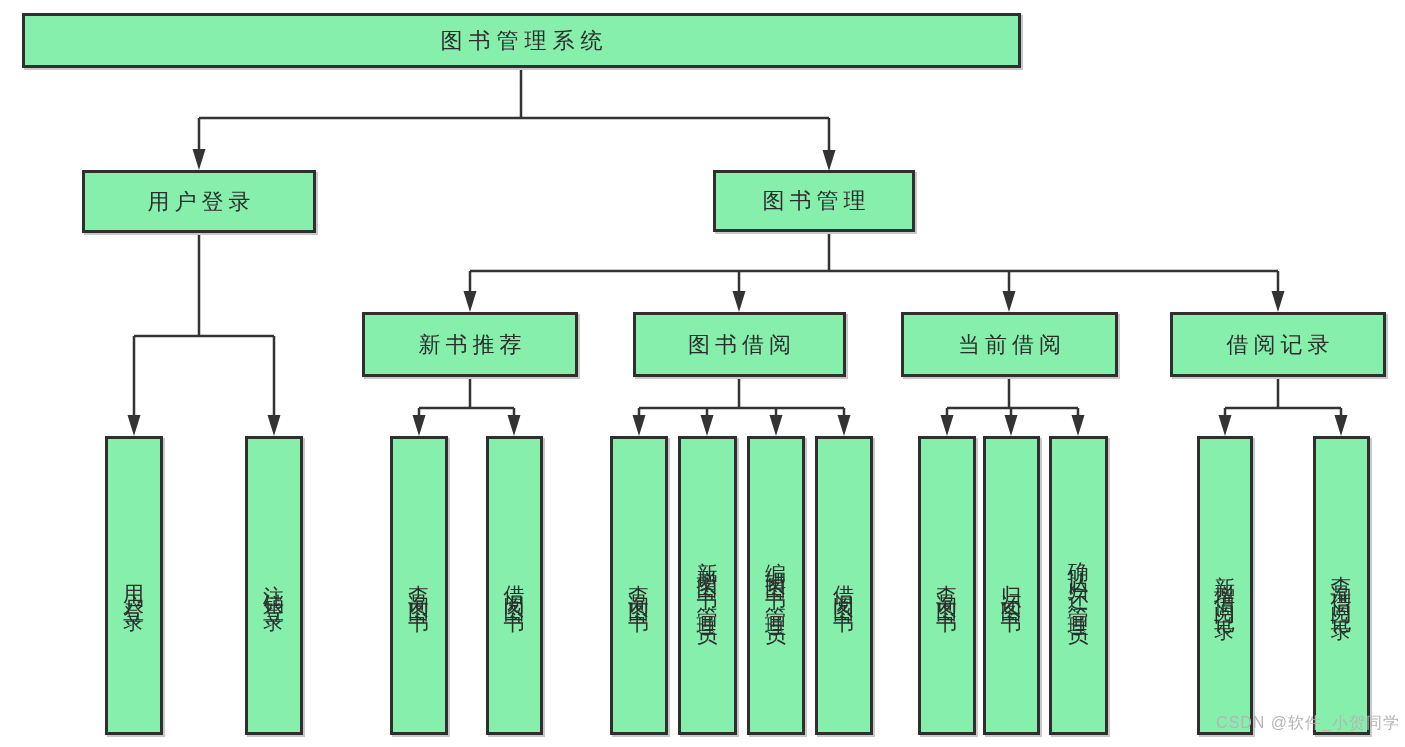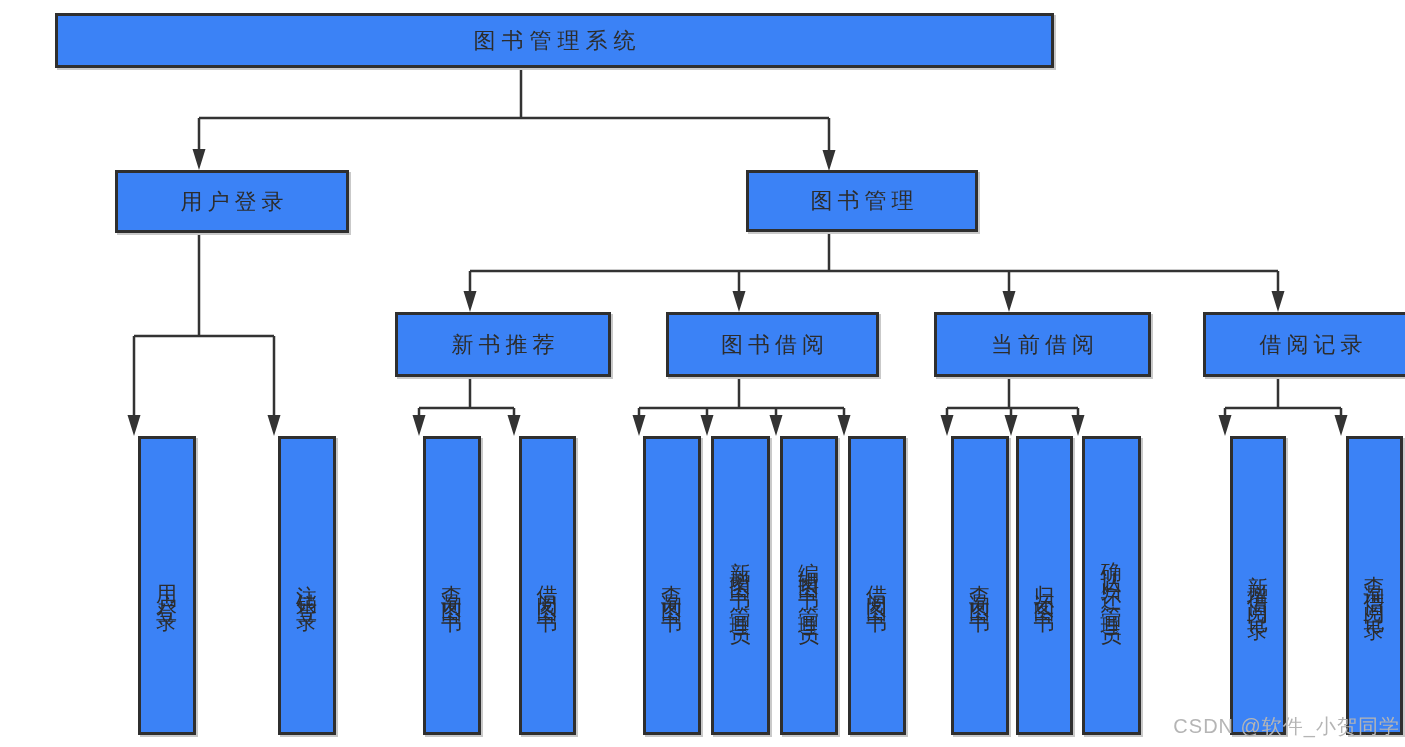--- a/index.html
+++ b/index.html
@@ -17,29 +17,28 @@
   }
   svg.connectors {
     position: absolute;
     left: 0;
     top: 0;
     z-index: 0;
   }
   .node {
     position: absolute;
     box-sizing: border-box;
-    background: #3b82f6;
+    background: #86efac;
     border: 3px solid #2f2f2f;
     box-shadow: 2px 2px 0 #c9c9c9;
     display: flex;
     align-items: center;
     justify-content: center;
     color: #2c2c2c;
     z-index: 1;
-    margin-left: 33px;
   }
   .hlabel {
     font-size: 22px;
     letter-spacing: 5px;
     text-indent: 5px;
     white-space: nowrap;
   }
   .root-box .hlabel {
     font-size: 22px;
     letter-spacing: 6px;
@@ -51,21 +50,21 @@
     font-size: 21px;
     letter-spacing: 9px;
     line-height: 1;
     color: #2c2c2c;
     white-space: nowrap;
   }
   .watermark {
     position: absolute;
     right: 5px;
     top: 713px;
-    font-size: 20px;
+    font-size: 16px;
     letter-spacing: 1px;
     color: #b5b5b5;
     z-index: 5;
     white-space: nowrap;
   }
 </style>
 </head>
 <body>
 
 <div class="stage">
@@ -99,21 +98,21 @@
              M1334.5 415 L1347.5 415 L1341 436 Z"></path>
   </svg>
 
   <div class="node root-box" style="left:22px; top:13px; width:999px; height:55px;">
     <span class="hlabel">图书管理系统</span>
   </div>
 
   <div class="node" style="left:82px; top:170px; width:234px; height:63px;">
     <span class="hlabel">用户登录</span>
   </div>
-  <div class="node" style="left:713px; top:170px; width:232px; height:62px;">
+  <div class="node" style="left:713px; top:170px; width:202px; height:62px;">
     <span class="hlabel">图书管理</span>
   </div>
 
   <div class="node" style="left:362px; top:312px; width:216px; height:65px;">
     <span class="hlabel">新书推荐</span>
   </div>
   <div class="node" style="left:901px; top:312px; width:217px; height:65px;">
     <span class="hlabel">当前借阅</span>
   </div>
   <div class="node" style="left:633px; top:312px; width:213px; height:65px;">

